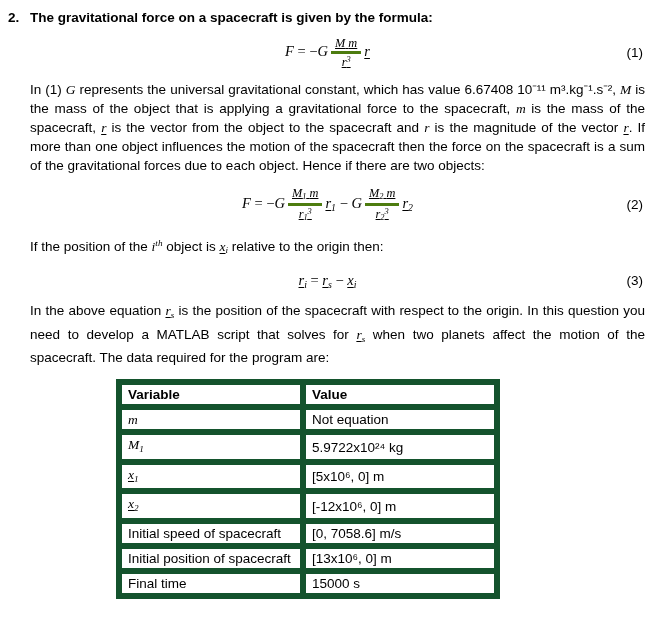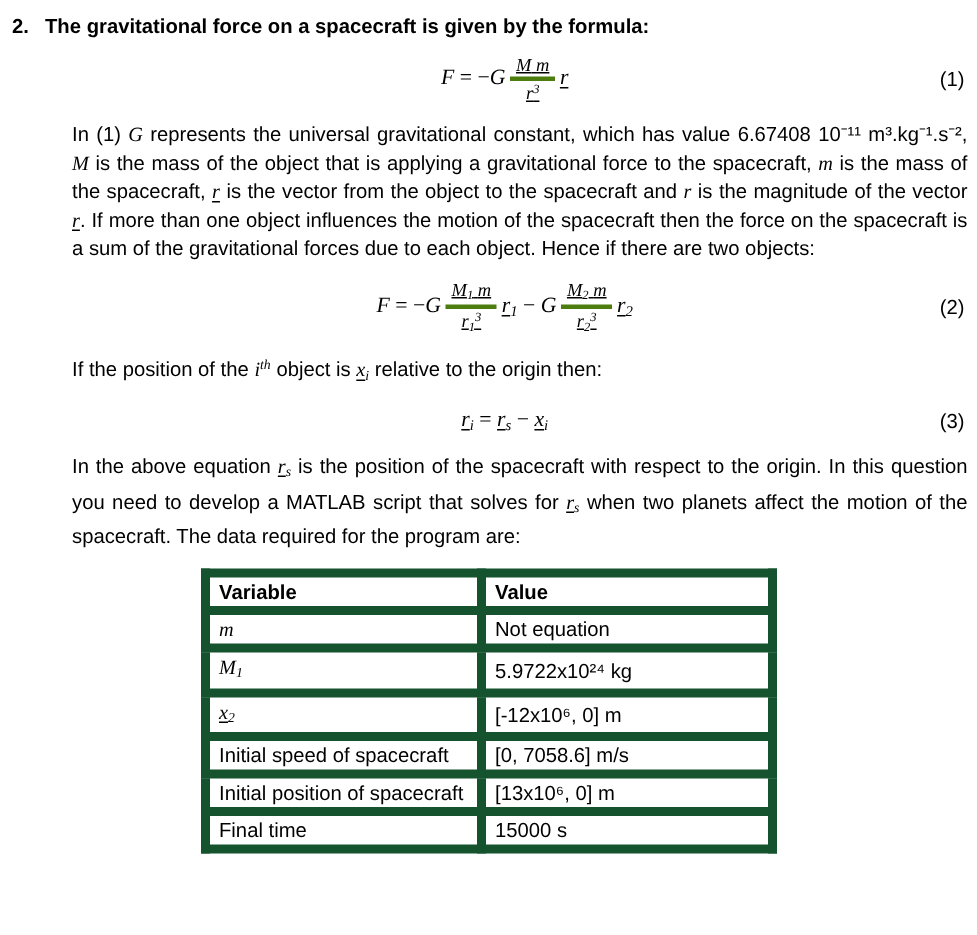--- a/index.html
+++ b/index.html
@@ -9,21 +9,21 @@
     color:#000;
     font-family:"Liberation Sans", sans-serif;
     font-size:13.5px; line-height:19px;
   }
   .page { padding:8px 6px 0 8px; }
 
   .problem-header { display:flex; font-weight:bold; margin-bottom:4px; }
   .problem-number { width:22px; flex:none; }
   .problem-title { flex:1; }
 
-  .content { margin-left:40px; }
+  .content { margin-left:22px; }
 
   .body-text { text-align:justify; margin:10px 0; }
 
   .equation-row {
     position:relative; text-align:center; margin:8px 0;
     font-family:"Liberation Serif", serif; font-size:14.5px; line-height:1.3;
   }
   .eq-body { display:inline-block; padding-right:20px; }
   .eq-number {
     position:absolute; right:2px; top:50%; transform:translateY(-50%);
@@ -97,20 +97,24 @@
       <tbody>
           <tr>
             <td class="col-variable"><span class="seg-var">m</span></td>
             <td class="col-value">Not equation</td>
           </tr>
           <tr>
             <td class="col-variable"><span class="seg-var">M</span><span class="seg-sub">1</span></td>
             <td class="col-value">5.9722x10²⁴ kg</td>
           </tr>
           <tr>
+            <td class="col-variable"><span class="seg-vec">x</span><span class="seg-sub">1</span></td>
+            <td class="col-value">[5x10⁶, 0] m</td>
+          </tr>
+          <tr>
             <td class="col-variable"><span class="seg-vec">x</span><span class="seg-sub">2</span></td>
             <td class="col-value">[-12x10⁶, 0] m</td>
           </tr>
           <tr>
             <td class="col-variable"><span>Initial speed of spacecraft</span></td>
             <td class="col-value">[0, 7058.6] m/s</td>
           </tr>
           <tr>
             <td class="col-variable"><span>Initial position of spacecraft</span></td>
             <td class="col-value">[13x10⁶, 0] m</td>

